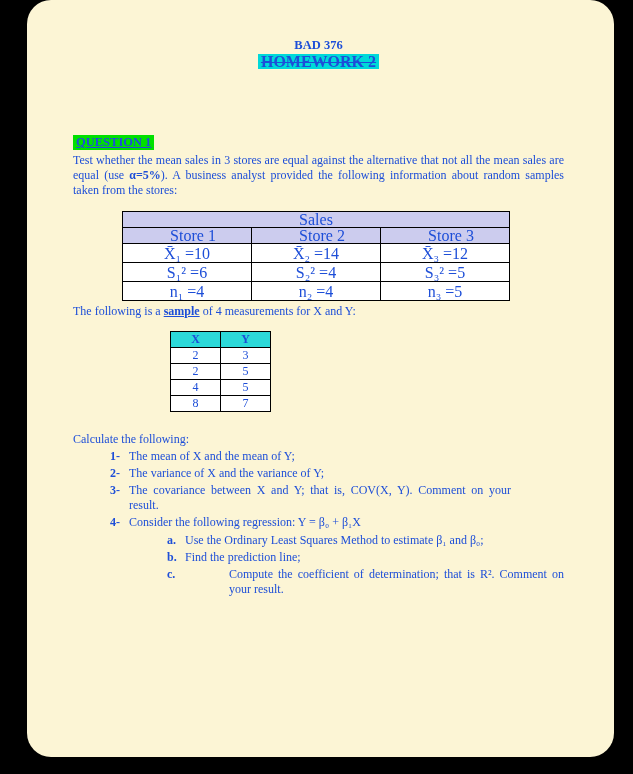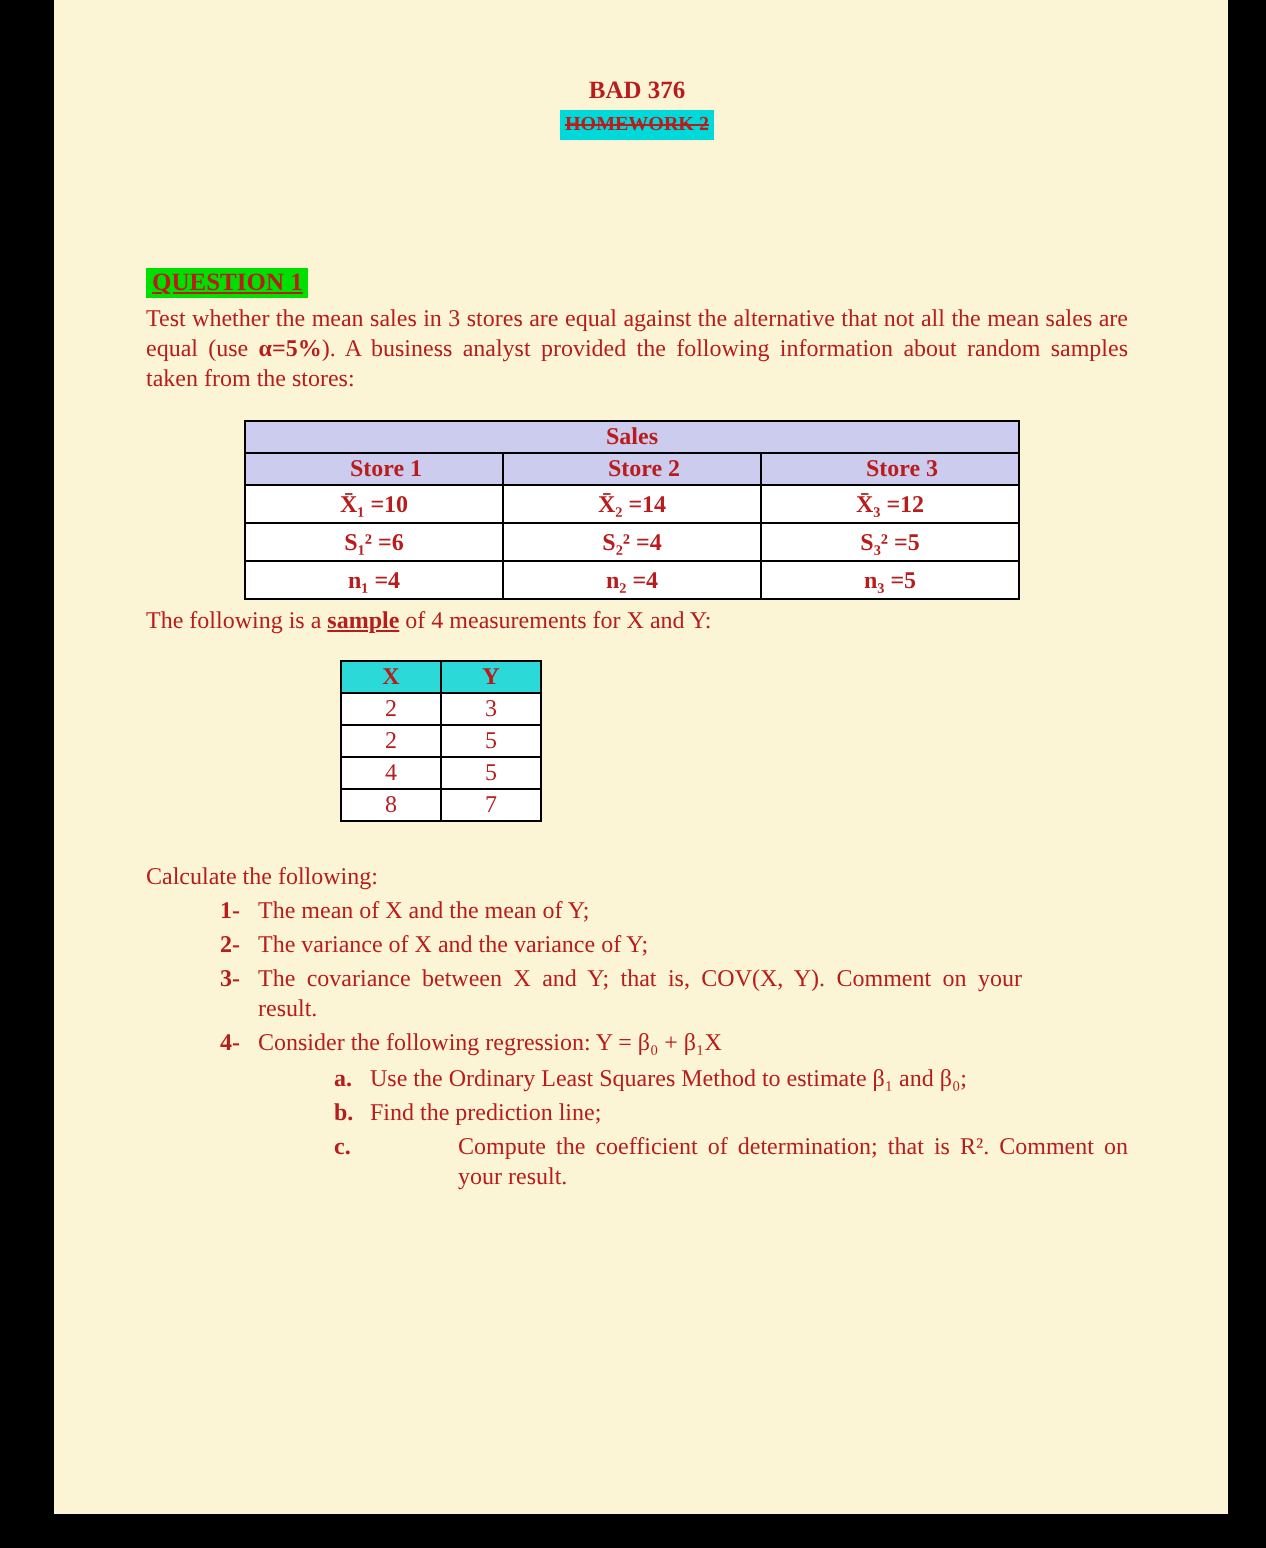--- a/index.html
+++ b/index.html
@@ -1,46 +1,46 @@
 <!DOCTYPE html>
 <html><head>
 <meta charset="utf-8">
 <style>
   * { margin:0; padding:0; box-sizing:border-box; }
   html,body { width:633px; height:774px; }
   body { background:#000; font-family:"Liberation Serif","DejaVu Serif",serif; }
   .stage { position:relative; width:633px; height:774px; background:#000; overflow:hidden; }
   .page {
     position:absolute; left:27px; top:0; width:587px; height:757px;
-    background:#fcf5d5; color:#b91c1c;
+    background:#fcf5d5; color:#1d4ed8;border-radius:24px;
   }
   .content { padding:38px 50px 0 46px; font-size:12px; line-height:15px; }
 
   .doc-header { text-align:center; }
   .course { font-weight:bold; font-size:12.5px; }
   .hw-line { margin-top:1px; }
   .hl-cyan {
-    display:inline-block; background:#00d9d9; font-weight:bold; font-size:10px;
+    display:inline-block; background:#00d9d9; font-weight:bold; font-size:16px;
     text-decoration:line-through; padding:0 3px;
   }
   .q-heading { margin-top:64px; }
   .q-heading.second { margin-top:48px; }
   .hl-green {
     display:inline-block; background:#00e000; font-weight:bold; font-size:12.5px;
     text-decoration:underline; padding:0 3px;text-align:right;
   }
   .para { text-align:justify; margin-top:3px; }
   b.inline { font-weight:bold; }
   .bold-underline { font-weight:bold; text-decoration:underline; }
 
   table { border-collapse:collapse; }
   .sales-table { margin:13px 0 0 49px; }
   .sales-table th, .sales-table td {
     border:1px solid #000; width:129px; text-align:center;
-    font-weight:bold; font-size:12px;
+    font-weight:normal; font-size:16px;
   }
   .sales-table .title-row th { background:#ccccee; height:16px; }
   .sales-table .head-row th { background:#ccccee; height:16px;padding-left:12px; }
   .sales-table td { background:#fff; height:19px; }
 
   .xy-table { margin:12px 0 0 97px; }
   .xy-table th {
     background:#2cd9d9; border:1px solid #000; width:50px; height:14px;
     font-weight:bold; font-size:12px; text-align:center;
   }

